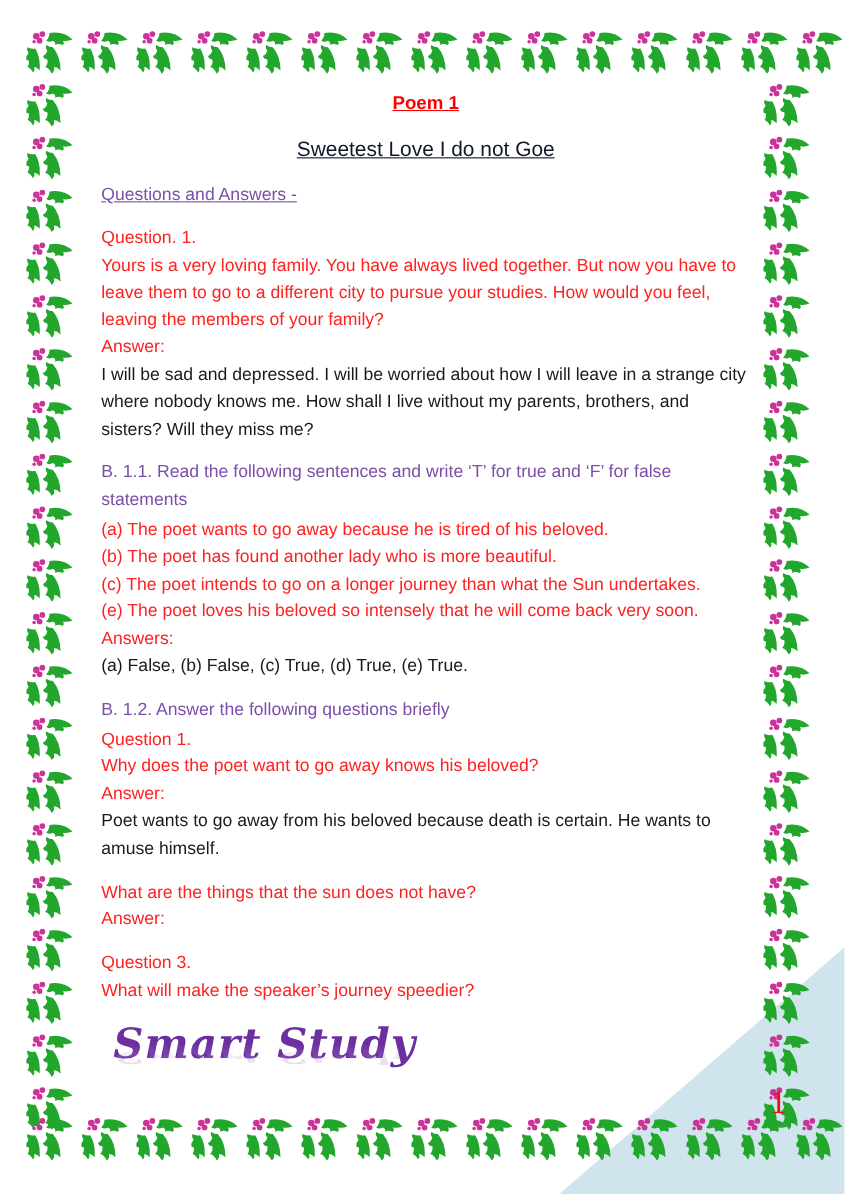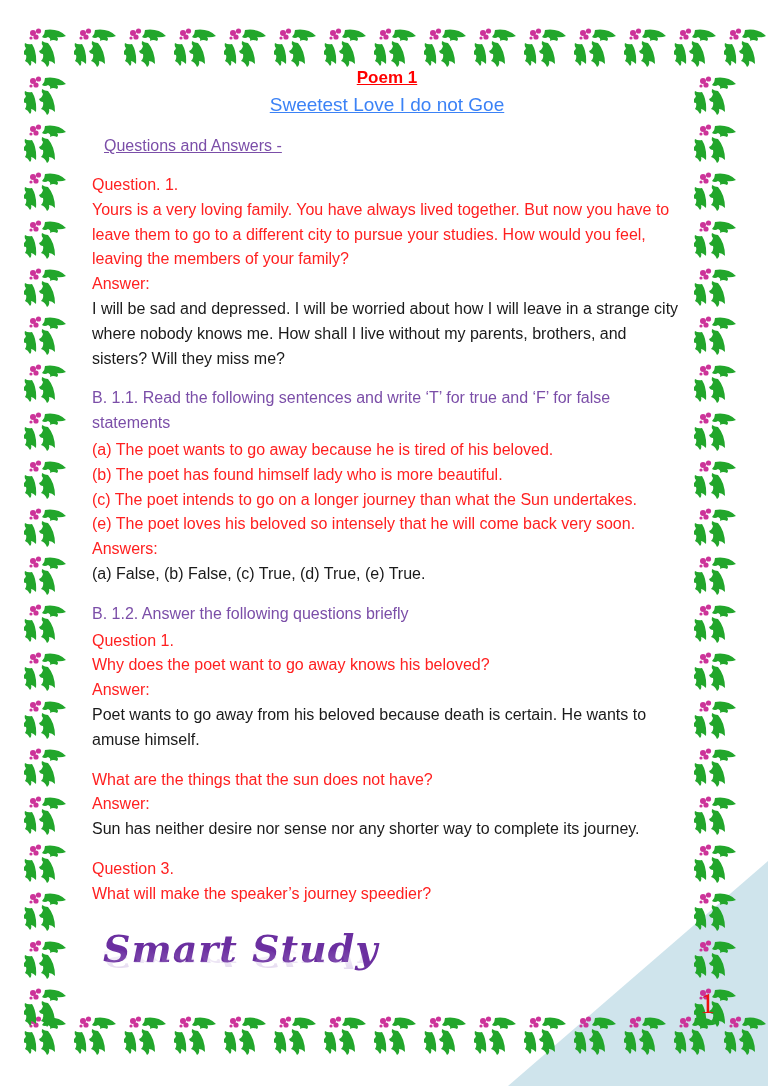--- a/index.html
+++ b/index.html
@@ -73,35 +73,35 @@
   }
   .title-red {
     color: #ff0000;
     font-size: 17px;
     font-weight: bold;
     text-decoration: underline;
     line-height: 1.45;
     display: inline-block;
   }
   .title-purple {
-    color: #3b82f6;
+    color: #0f172a;
     font-size: 19px;
     font-weight: normal;
     text-decoration: underline;
     line-height: 1.45;
     display: inline-block;
   }
-  .title-line { display: block; }
+  .title-line { display: block; margin-top: 16px; }
 
   .sec-underline {
     color: #7b4ea8;
     font-size: 16px;
     text-decoration: underline;
     line-height: 1.55;
-    margin: 4px 0 14px 12px;
+    margin: 4px 0 14px 0;
   }
   .sec-purple {
     color: #7b4ea8;
     font-size: 16px;
     line-height: 1.55;
     margin: 0 0 2px 0;
   }
   .q-red {
     color: #ff2020;
     font-size: 16px;
@@ -1244,39 +1244,38 @@
     <div class="q-red">Question. 1.</div>
     <div class="q-red">Yours is a very loving family. You have always lived together. But now you have to leave them to go to a different city to pursue your studies. How would you feel, leaving the members of your family?</div>
     <div class="q-red">Answer:</div>
     <div class="a-black">I will be sad and depressed. I will be worried about how I will leave in a strange city where nobody knows me. How shall I live without my parents, brothers, and sisters? Will they miss me?</div>
 
     <div class="gap"></div>
 
     <div class="sec-purple">B. 1.1. Read the following sentences and write ‘T’ for true and ‘F’ for false statements</div>
     <div id="b11-statements">
         <div class="q-red">(a) The poet wants to go away because he is tired of his beloved.</div>
-        <div class="q-red">(b) The poet has found himself lady who is more beautiful.</div>
+        <div class="q-red">(b) The poet has found another lady who is more beautiful.</div>
         <div class="q-red">(c) The poet intends to go on a longer journey than what the Sun undertakes.</div>
         <div class="q-red">(e) The poet loves his beloved so intensely that he will come back very soon.</div>
       </div>
     <div class="q-red">Answers:</div>
     <div class="a-black">(a) False, (b) False, (c) True, (d) True, (e) True.</div>
 
     <div class="gap"></div>
 
     <div class="sec-purple">B. 1.2. Answer the following questions briefly</div>
     <div id="b12-items">
         <div class="q-red">Question 1.</div>
         <div class="q-red">Why does the poet want to go away knows his beloved?</div>
         <div class="q-red">Answer:</div>
         <div class="a-black">Poet wants to go away from his beloved because death is certain. He wants to amuse himself.</div>
         <div class="gap"></div>
         <div class="q-red">What are the things that the sun does not have?</div>
         <div class="q-red">Answer:</div>
-        <div class="a-black">Sun has neither desire nor sense nor any shorter way to complete its journey.</div>
         <div class="gap"></div>
         <div class="q-red">Question 3.</div>
         <div class="q-red">What will make the speaker’s journey speedier?</div>
       </div>
 
   </div>
 
   <div class="logo-wrap">
     <div class="logo-text">Smart Study</div>
     <div class="logo-reflect">Smart Study</div>

